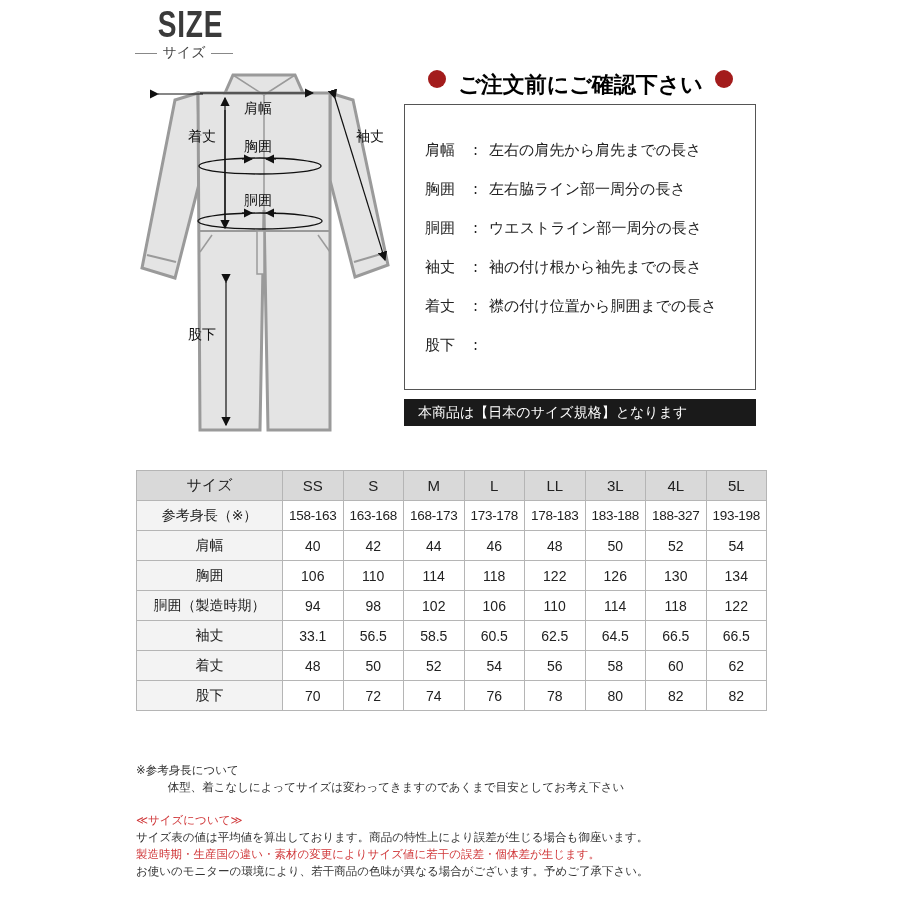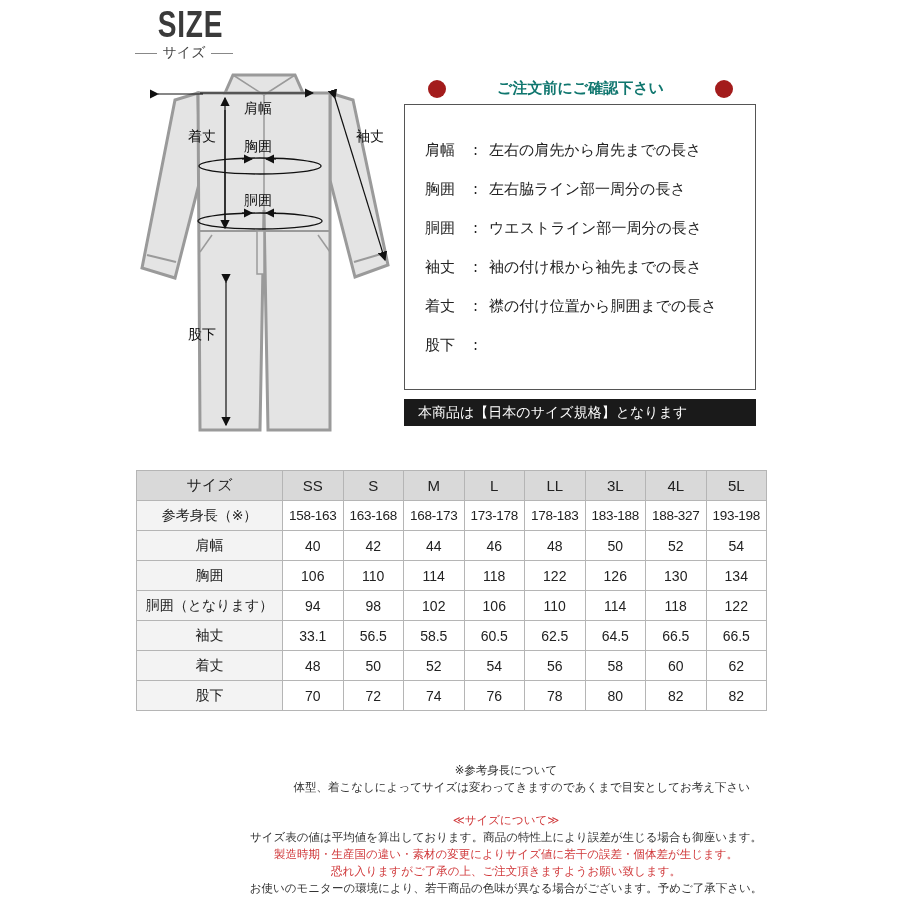--- a/index.html
+++ b/index.html
@@ -11,40 +11,40 @@
       color: #3a3a3a; transform: scaleX(0.78); transform-origin: center; }
     .size-sub { position: absolute; left: 128px; top: 44px; width: 112px; display: flex; align-items: center;
       justify-content: center; gap: 6px; font-size: 14px; color: #444; }
     .size-sub .dash { width: 22px; height: 1px; background: #888; }
 
     .diagram { position: absolute; left: 130px; top: 70px; width: 270px; height: 370px; }
     .diagram svg { width: 270px; height: 370px; }
     .dlabel { position: absolute; font-size: 14px; color: #111; }
 
     .notice-head { position: absolute; left: 428px; top: 70px; width: 305px; height: 28px; display: flex;
-      align-items: flex-end; justify-content: space-between; color: #0f766e; font-weight: 700; font-size: 15px; }
+      align-items: flex-start; justify-content: space-between; color: #000000; font-weight: 700; font-size: 22px; }
     .notice-head .dot { width: 18px; height: 18px; border-radius: 50%; background: #a31c1c; display: inline-block; }
 
     .def-box { position: absolute; left: 404px; top: 104px; width: 352px; height: 286px; border: 1px solid #555; }
     .def-row { position: absolute; left: 20px; font-size: 15px; color: #222; display: flex; }
     .def-row .term { width: 48px; }
     .def-row .colon { width: 16px; }
 
     .banner { position: absolute; left: 404px; top: 399px; width: 352px; height: 27px; background: #1a1a1a; color: #fff;
       font-size: 14px; line-height: 27px; padding-left: 14px; }
 
     table.size-table { position: absolute; left: 136px; top: 470px; border-collapse: collapse; }
     .size-table td, .size-table th { border: 1px solid #b5b5b5; height: 30px; text-align: center; font-size: 14px;
       font-weight: normal; color: #222; font-family: "Liberation Sans", sans-serif; padding: 0; white-space: nowrap; }
     .size-table th { background: #d9d9d9; font-size: 15px; }
     .size-table td.label { background: #f3f3f3; width: 146px; font-family: "DejaVu Sans", sans-serif; font-size: 14px; margin-top: 34px; }
     .size-table td.val, .size-table th.col { width: 60.5px; }
     .size-table td.range { font-size: 13.5px; letter-spacing: -0.3px; }
 
-    .notes { position: absolute; left: 136px; top: 762px; width: 740px; font-size: 11.5px; line-height: 17px; color: #333; text-align: center; }
+    .notes { position: absolute; left: 136px; top: 762px; width: 740px; font-size: 11.5px; line-height: 17px; color: #333; }
     .notes .red { color: #d0383a; }
     .notes .gap { height: 16px; }
   </style>
 </head>
 <body>
 
 <div class="size-title">SIZE</div>
 <div class="size-sub">
   <span class="dash"></span>
   <span>サイズ</span>
@@ -182,21 +182,21 @@
     <td class="val">106</td>
     <td class="val">110</td>
     <td class="val">114</td>
     <td class="val">118</td>
     <td class="val">122</td>
     <td class="val">126</td>
     <td class="val">130</td>
     <td class="val">134</td>
   </tr>
   <tr>
-    <td class="label">胴囲（となります）</td>
+    <td class="label">胴囲（製造時期）</td>
     <td class="val">94</td>
     <td class="val">98</td>
     <td class="val">102</td>
     <td class="val">106</td>
     <td class="val">110</td>
     <td class="val">114</td>
     <td class="val">118</td>
     <td class="val">122</td>
   </tr>
   <tr>
@@ -235,15 +235,14 @@
 </tbody>
   </table>
 
 <div class="notes">
   <div>※参考身長について</div>
   <div style="white-space:pre;margin-left:28px;"> 体型、着こなしによってサイズは変わってきますのであくまで目安としてお考え下さい</div>
   <div class="gap"></div>
   <div class="red">≪サイズについて≫</div>
   <div>サイズ表の値は平均値を算出しております。商品の特性上により誤差が生じる場合も御座います。</div>
   <div class="red">製造時期・生産国の違い・素材の変更によりサイズ値に若干の誤差・個体差が生じます。</div>
-  <div class="red">恐れ入りますがご了承の上、ご注文頂きますようお願い致します。</div>
   <div>お使いのモニターの環境により、若干商品の色味が異なる場合がございます。予めご了承下さい。</div>
 </div>
 
 </body></html>

